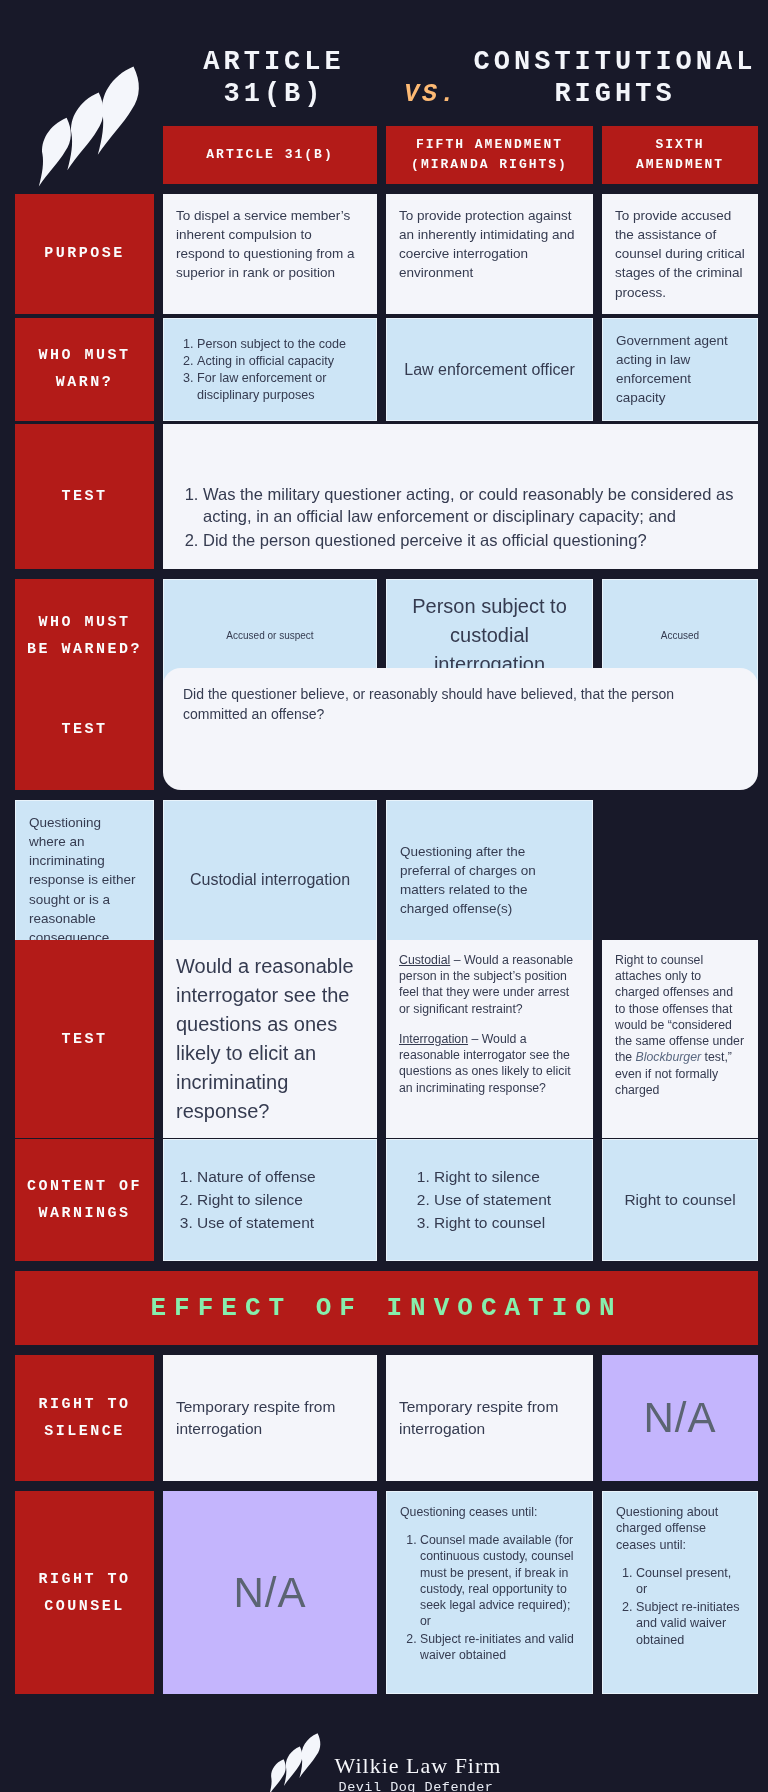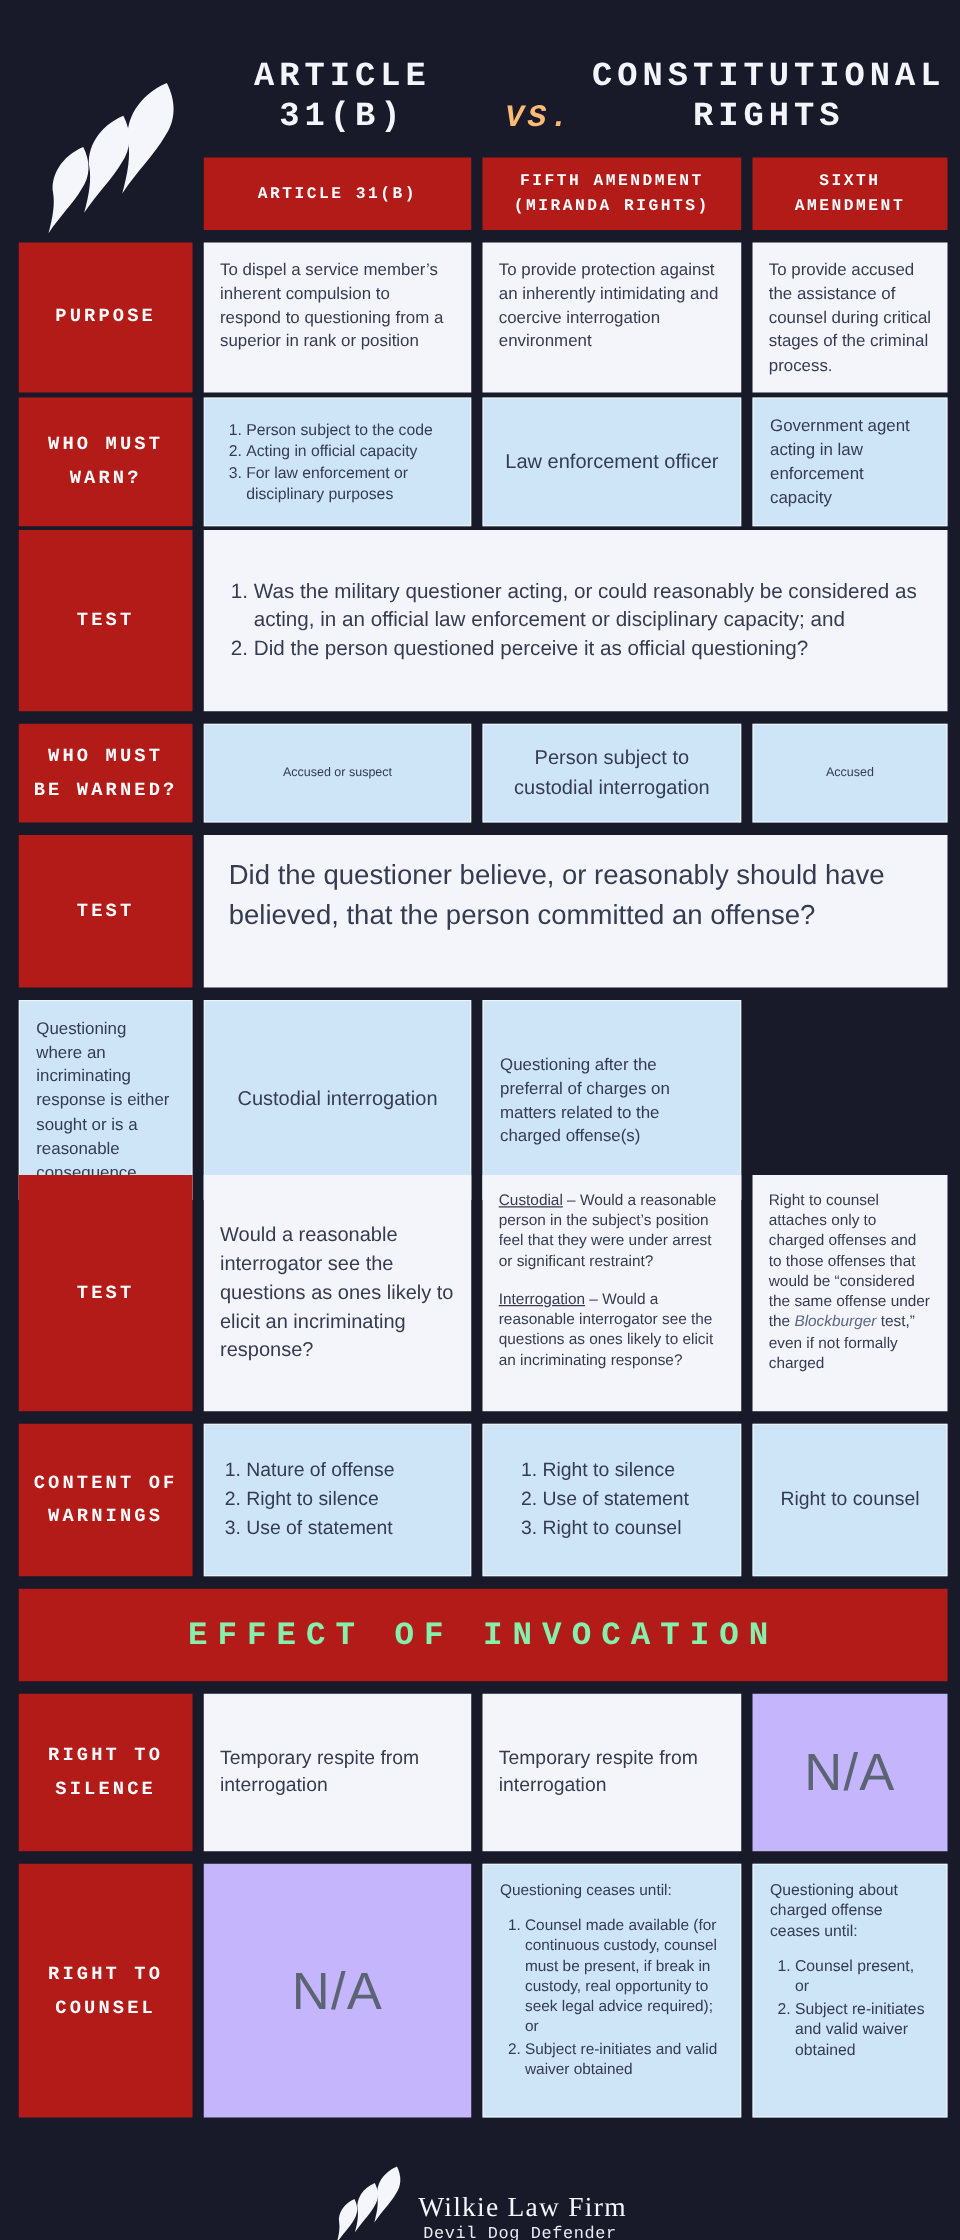--- a/index.html
+++ b/index.html
@@ -45,27 +45,27 @@
   .cc{display:flex;align-items:center;justify-content:center;text-align:center;}
   .span3{grid-column:2 / 5;}
   .span4{grid-column:1 / 5;}
   .banner{background:#b31b18;color:#86efac;display:flex;align-items:center;justify-content:center;
           font-family:"Liberation Mono", monospace;font-weight:bold;font-size:26px;letter-spacing:8px;}
   ol.num{margin:0;padding-left:20px;}
   ol.num li{margin:1px 0;}
   .sz12{font-size:12.3px;line-height:1.32;}
   .sz125{font-size:12.6px;line-height:1.3;}
   .sz13{font-size:13.5px;line-height:1.42;}
-  .sz14{font-size:16px;line-height:1.45;}
+  .sz14{font-size:20px;line-height:1.45;}
   .sz15{font-size:10px;}
   .sz155{font-size:15.5px;line-height:1.4;}
   .sz16{font-size:16px;line-height:1.35;}
   .sz165{font-size:16.5px;line-height:1.38;}
-  .sz18{font-size:22px;line-height:1.45;}
-  .pad-l{padding:16px 20px;}
+  .sz18{font-size:14px;line-height:1.45;border-radius:18px;}
+  .pad-l{padding:16px 20px;justify-content:flex-end;}
   .u{text-decoration:underline;}
   .it{font-style:italic;color:#5a6880;}
   .para{margin:0 0 14px 0;}
   .para:last-child{margin-bottom:0;}
   .intro{margin:0 0 12px 0;}
   
   .footer{position:absolute;left:0;top:1708px;width:768px;display:flex;align-items:center;justify-content:center;}
   .footer-text{margin-left:6px;margin-top:12px;}
   .firm{font-family:"Liberation Serif", serif;color:#f5f6fa;font-size:22px;letter-spacing:1px;}
   .tagline{font-family:Liberation Mono, monospace;color:#e9ecf4;font-size:13.5px;letter-spacing:.5px;margin:1px 0 0 4px;}

